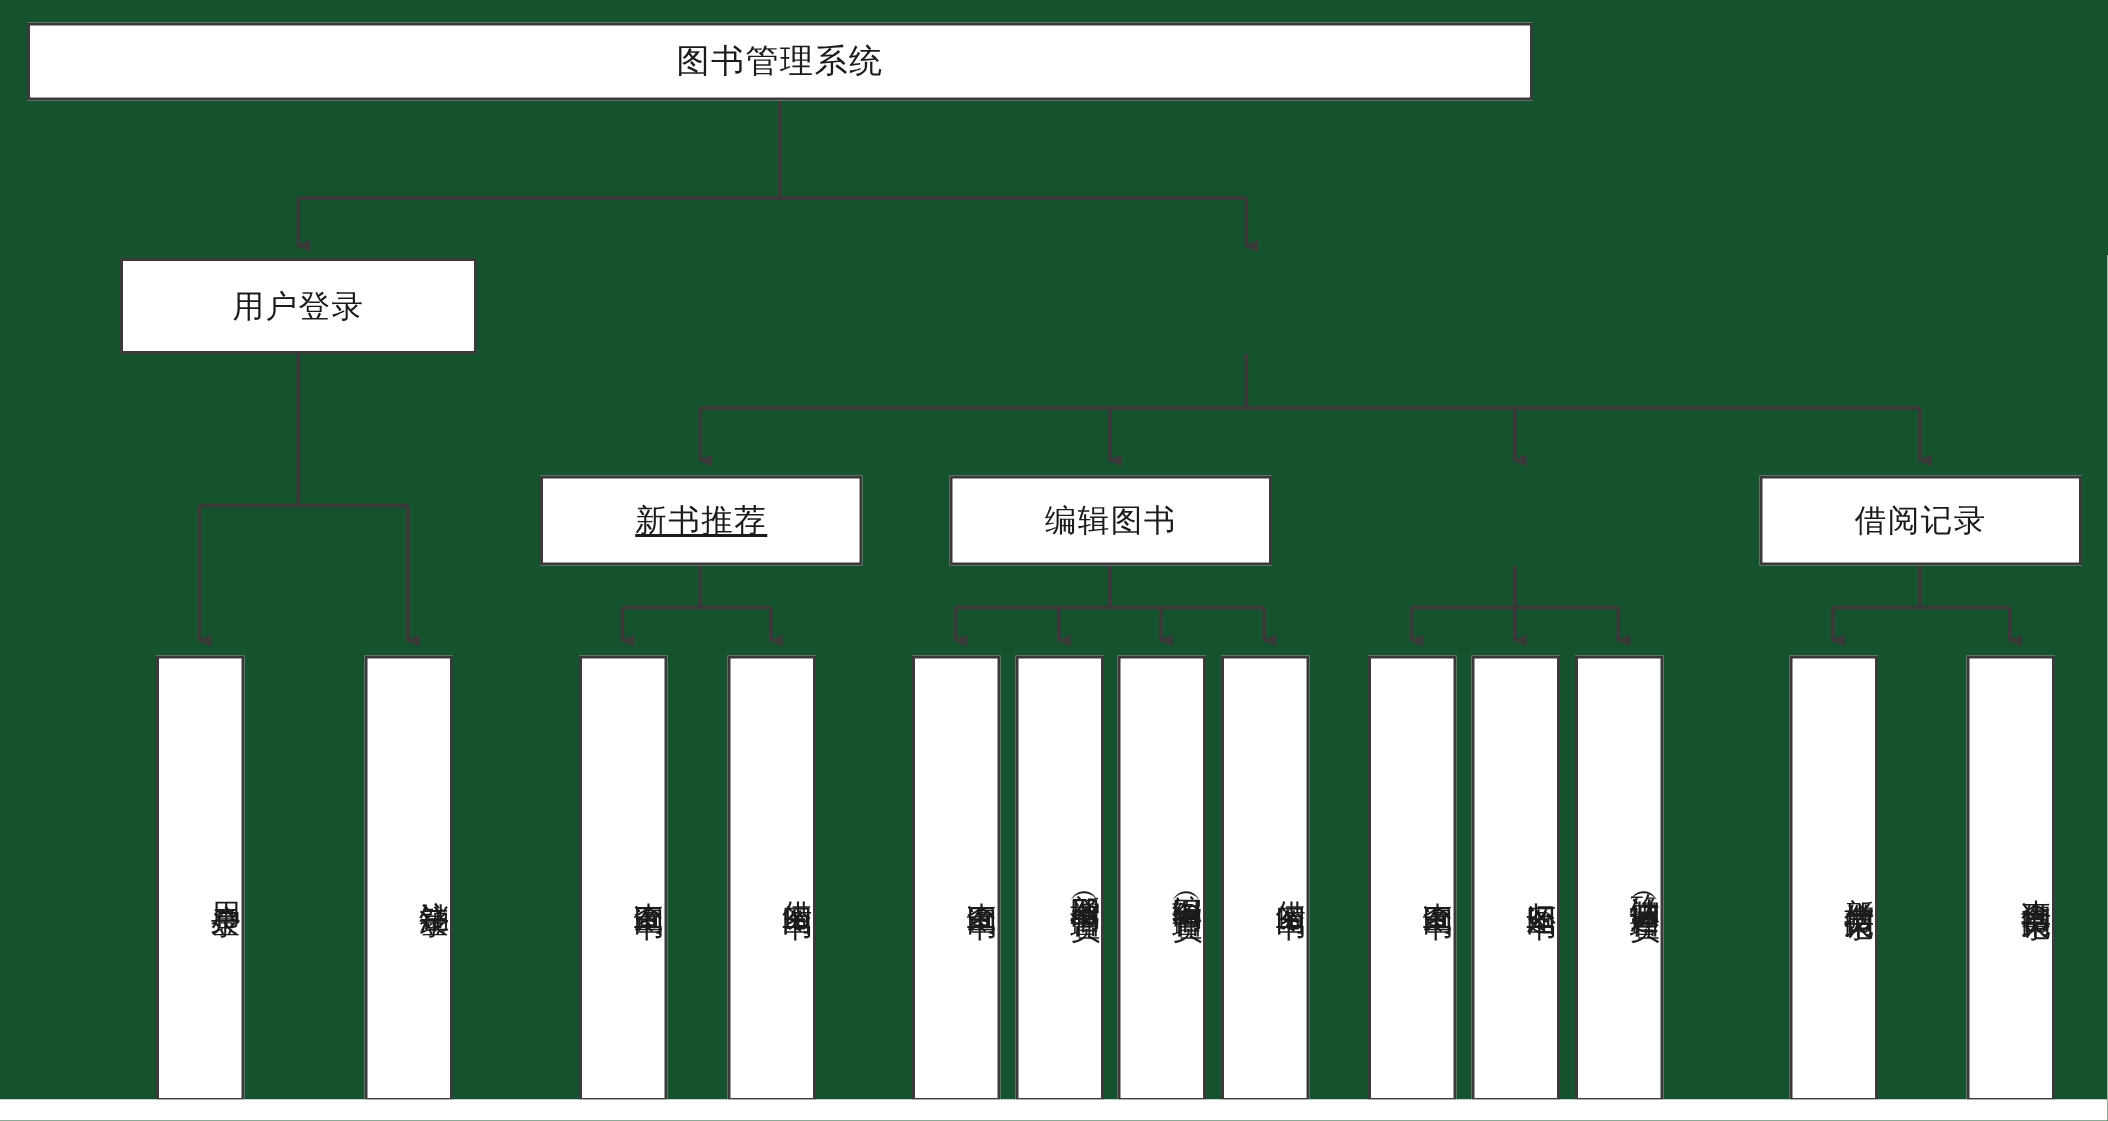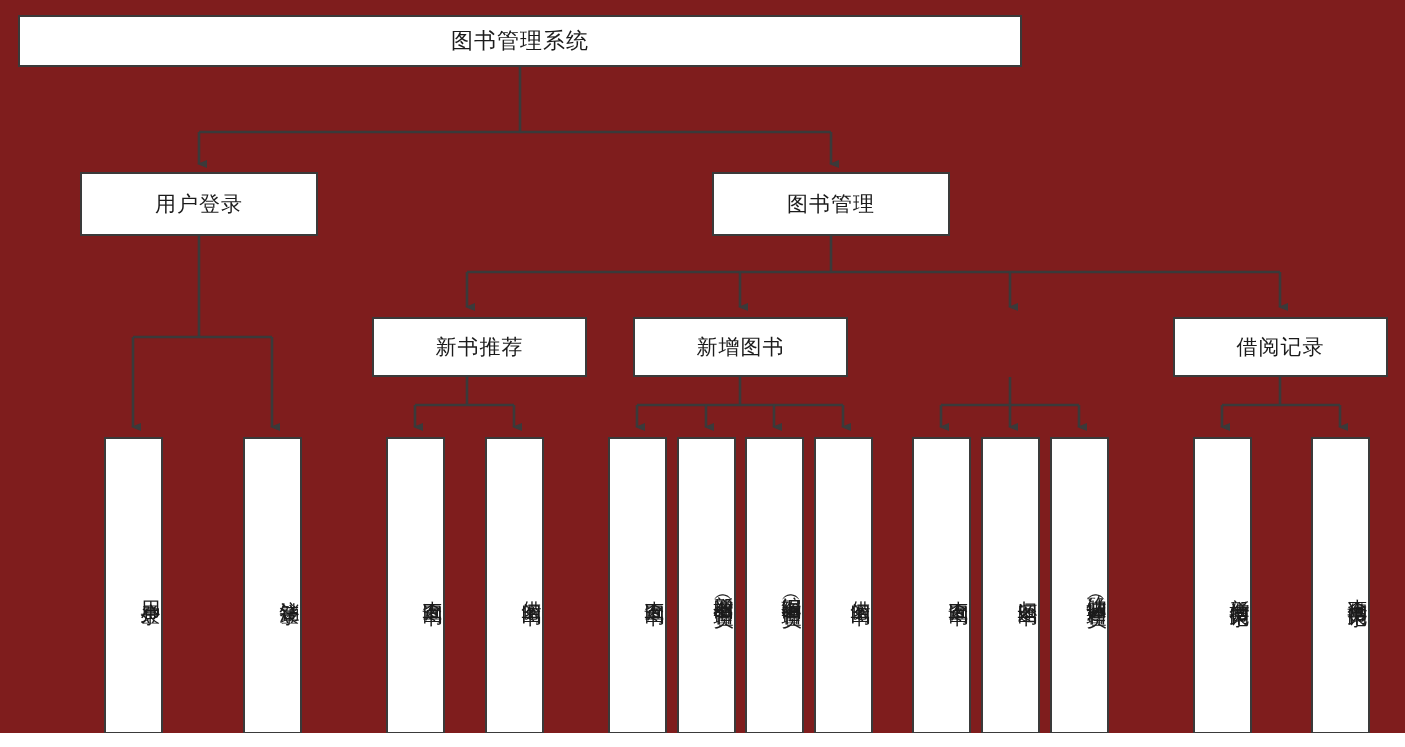--- a/index.html
+++ b/index.html
@@ -8,21 +8,21 @@
     padding: 0;
     background: #ffffff;
   }
   body {
     font-family: "DejaVu Sans", "Liberation Sans", sans-serif;
   }
   #diagram-root {
     position: relative;
     width: 1405px;
     height: 733px;
-    background: #7f1d1d;
+    background: #14532d;
     overflow: hidden;
   }
   #diagram-svg {
     position: absolute;
     left: 0;
     top: 0;
     width: 1405px;
     height: 747px;
   }
   .node {
@@ -124,29 +124,26 @@
     </g>
   </svg>
 
   <div class="node horiz root" style="left:18px; top:15px; width:1004px; height:52px;">
     <span class="label">图书管理系统</span>
   </div>
 
   <div class="node horiz" style="left:80px; top:172px; width:238px; height:64px;">
     <span class="label">用户登录</span>
   </div>
-  <div class="node horiz" style="left:712px; top:172px; width:238px; height:64px;">
-    <span class="label">图书管理</span>
-  </div>
 
-  <div class="node horiz" style="left:372px; top:317px; width:215px; height:60px;">
+  <div class="node horiz" style="left:360px; top:317px; width:215px; height:60px;text-decoration:underline;">
     <span class="label">新书推荐</span>
   </div>
   <div class="node horiz" style="left:633px; top:317px; width:215px; height:60px;">
-    <span class="label">新增图书</span>
+    <span class="label">编辑图书</span>
   </div>
   <div class="node horiz" style="left:1173px; top:317px; width:215px; height:60px;">
     <span class="label">借阅记录</span>
   </div>
 
   <div class="node vert" style="left:104px; top:437px; width:59px; height:297px;">
     <span class="label">用户登录</span>
   </div>
   <div class="node vert" style="left:243px; top:437px; width:59px; height:297px;">
     <span class="label">注销登录</span>

